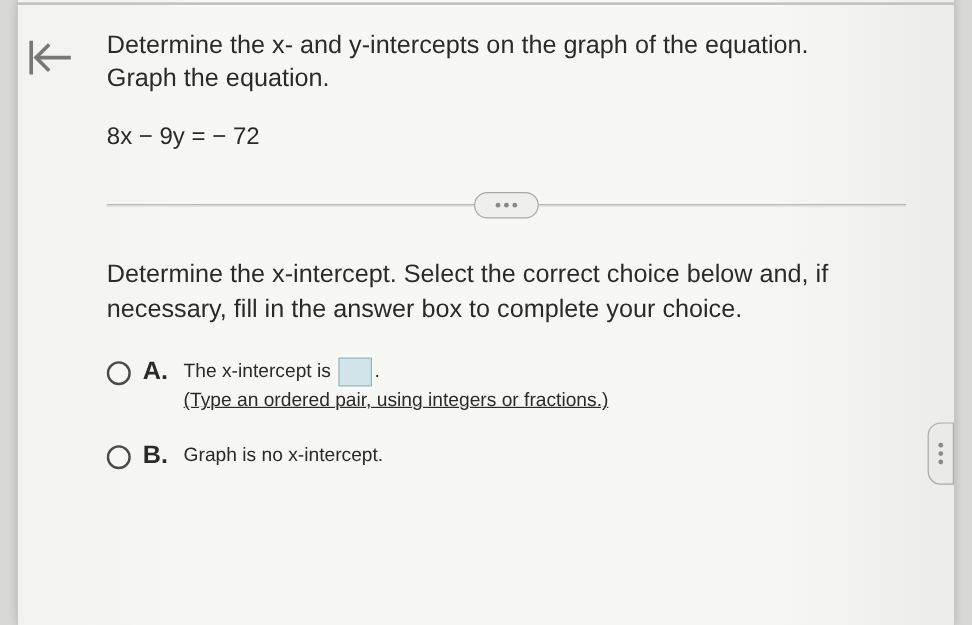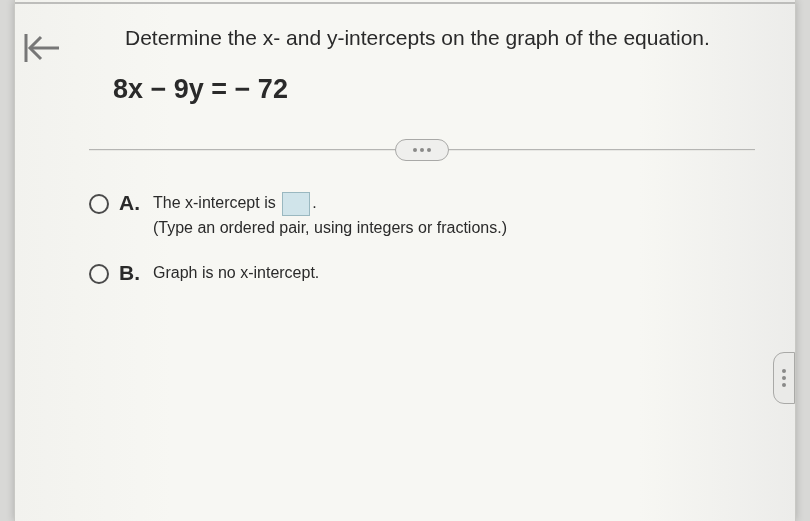--- a/index.html
+++ b/index.html
@@ -40,28 +40,26 @@
   .content {
     position: absolute;
     left: 74px;
     top: 24px;
     right: 40px;
   }
   .prompt {
     font-size: 21px;
     line-height: 1.35;
     color: #2a2a2a;
-    margin-left: 36px;
   }
   .equation {
     margin-top: 22px;
-    font-size: 27px;
-    color: #2a2a2a;
-    font-weight: 700;
-    margin-left: 24px;
+    font-size: 20px;
+    color: #2a2a2a;
+    font-weight: 400;
   }
   .divider-wrap {
     margin-top: 34px;
     position: relative;
     height: 26px;
   }
   .divider-line {
     position: absolute;
     top: 10px;
     left: 0;
@@ -131,20 +129,21 @@
     width: 28px;
     height: 24px;
     background: #d0e4ea;
     border: 1px solid #9ab8c0;
     vertical-align: middle;
     margin: 0 2px;
     cursor: text;
   }
   .choice-note {
     display: block;
+    text-decoration: underline;
   }
   .side-pill {
     position: absolute;
     right: 0px;
     top: 352px;
     width: 22px;
     height: 52px;
     background: #eaeae8;
     border: 1.5px solid #a9a9a7;
     border-left: 1.5px solid #a9a9a7;
@@ -170,33 +169,35 @@
     <svg viewBox="0 0 42 36" width="42" height="36">
       <line x1="5" y1="4" x2="5" y2="32" stroke="#777" stroke-width="3"></line>
       <line x1="9" y1="18" x2="38" y2="18" stroke="#777" stroke-width="3"></line>
       <polyline points="20,7 9,18 20,29" fill="none" stroke="#777" stroke-width="3"></polyline>
     </svg>
   </div>
 
   <div class="content">
     <div class="prompt">
       <span>Determine the x- and y-intercepts on the graph of the equation.</span><br>
+      <span>Graph the equation.</span>
     </div>
 
     <div class="equation">8x − 9y = − 72</div>
 
     <div class="divider-wrap">
       <div class="divider-line"></div>
       <div class="divider-pill">
         <span class="dot"></span>
         <span class="dot"></span>
         <span class="dot"></span>
       </div>
     </div>
 
+    <div class="sub-instruct">Determine the x-intercept. Select the correct choice below and, if necessary, fill in the answer box to complete your choice.</div>
 
     <div class="choices">
 
       <div class="choice-row">
         <div class="radio"></div>
         <div class="choice-letter">A.</div>
         <div class="choice-body">
           <span>The x-intercept is </span><span class="answer-box"></span><span>.</span>
           <span class="choice-note">(Type an ordered pair, using integers or fractions.)</span>
         </div>

